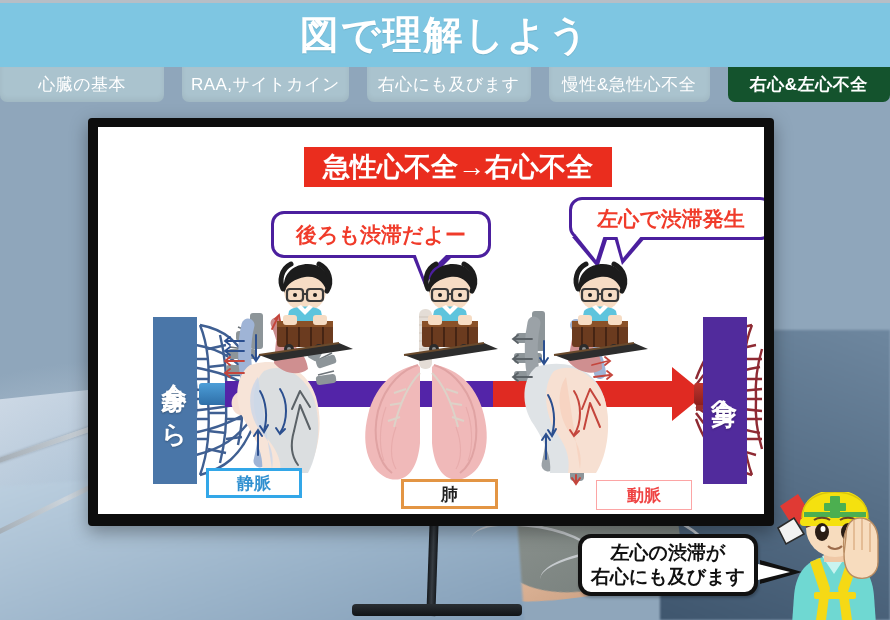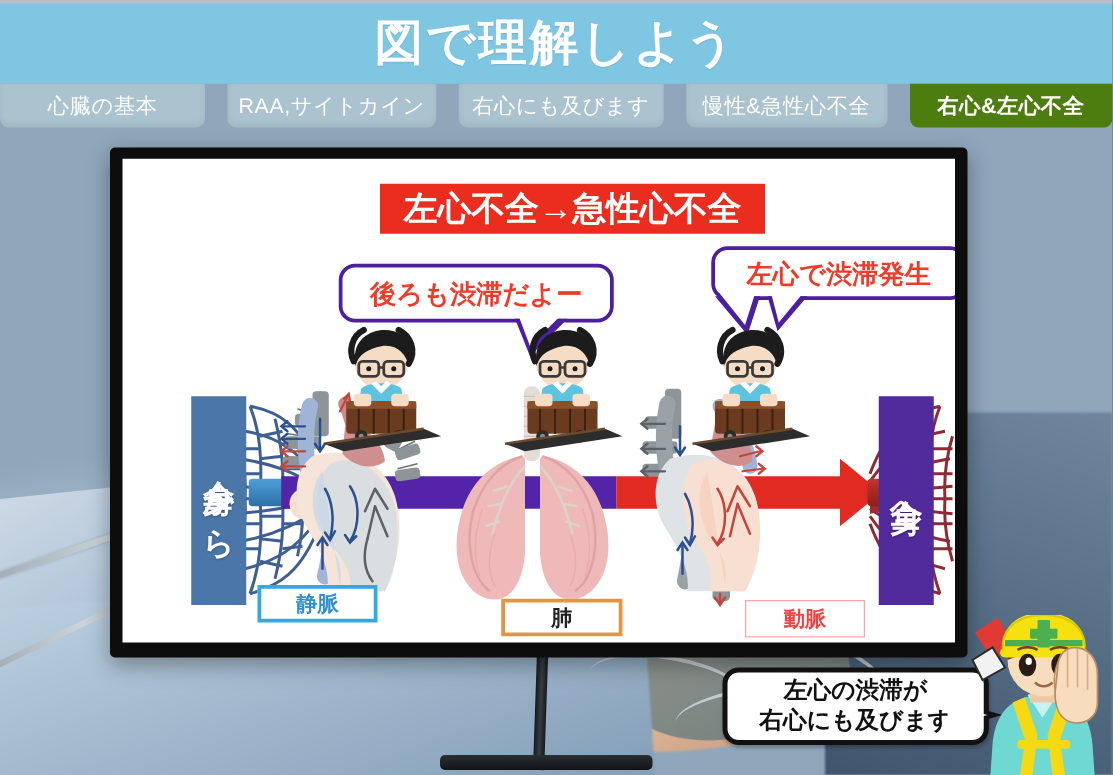--- a/index.html
+++ b/index.html
@@ -49,21 +49,21 @@
     text-shadow:0 1px 1px rgba(0,0,0,.10); }
 
   
   .tabbar { position:absolute; left:0; top:67px; width:890px; height:35px; z-index:21;
     display:flex; align-items:stretch; }
   .tab { position:relative; display:flex; align-items:center; justify-content:center;
     color:#ffffff; font-size:17px; letter-spacing:.5px;
     background:#aac3ce; border-radius:0 0 7px 7px;
     box-shadow:inset 0 -3px 5px rgba(0,0,0,.06); }
   .tab + .tab { margin-left:18px; }
-  .tab.active { background:#4d7c0f; font-weight:bold; box-shadow:none; }
+  .tab.active { background:#14532d; font-weight:bold; box-shadow:none; }
   .tab-0 { width:178px;align-items:center; }
   .tab-1 { width:180px; }
   .tab-2 { width:178px; }
   .tab-3 { width:174px; }
   .tab-4 { width:176px; }
 
   
   .tv { position:absolute; left:88px; top:118px; width:686px; height:408px;
     background:#0d0d0d; border-radius:4px; z-index:14;
     box-shadow:0 6px 18px rgba(0,0,0,.35); padding:9px 10px 12px 10px; }
@@ -157,21 +157,21 @@
   .miner svg { width:100%; height:100%; }
 
   
   .chip { position:absolute; background:#ffffff; display:flex; align-items:center;
     justify-content:center; font-size:17px; font-weight:bold; height:30px; }
   .chip-vein  { left:108px; top:341px; width:96px; border:3px solid #33a7e8; color:#2f8fd0; }
   .chip-lung  { left:303px; top:352px; width:97px; border:3px solid #e39544; color:#222222; }
   .chip-art   { left:498px; top:353px; width:96px; border:1px solid #fca5a5; color:#ef4444; }
 
   
-  .narrate { position:absolute; left:578px; top:534px; width:213px; height:62px;
+  .narrate { position:absolute; left:578px; top:534px; width:180px; height:62px;
     background:#ffffff; border:4px solid #111111; border-radius:13px; z-index:30;
     display:flex; flex-direction:column; align-items:center; justify-content:center;
     box-shadow:1px 2px 3px rgba(0,0,0,.25); }
   .narrate div { color:#111111; font-size:19px; font-weight:bold; line-height:1.25;
     white-space:nowrap; }
   .narrate-tail-o { position:absolute; left:760px; top:560px; width:0; height:0; z-index:29;
     border-top:12px solid transparent; border-bottom:12px solid transparent;
     border-left:42px solid #111111; }
   .narrate-tail-i { position:absolute; left:758px; top:564px; width:0; height:0; z-index:31;
     border-top:8px solid transparent; border-bottom:8px solid transparent;
@@ -221,21 +221,21 @@
     </div>
   </div>
 
   <div class="tv-stand-neck"></div>
   <div class="tv-foot"></div>
 
   <div class="tv">
     <div class="screen">
 
       <div class="banner">
-        <span class="banner-text">左心不全→急性心不全</span>
+        <span class="banner-text">急性心不全→右心不全</span>
       </div>
 
       <div class="bub bub-left">
         <span class="bt">後ろも渋滞だよー</span>
       </div>
       <div class="tail tail-l-o"></div>
       <div class="tail tail-l-i"></div>
 
       <div class="bub bub-right">
         <span class="bt">左心で渋滞発生</span>

